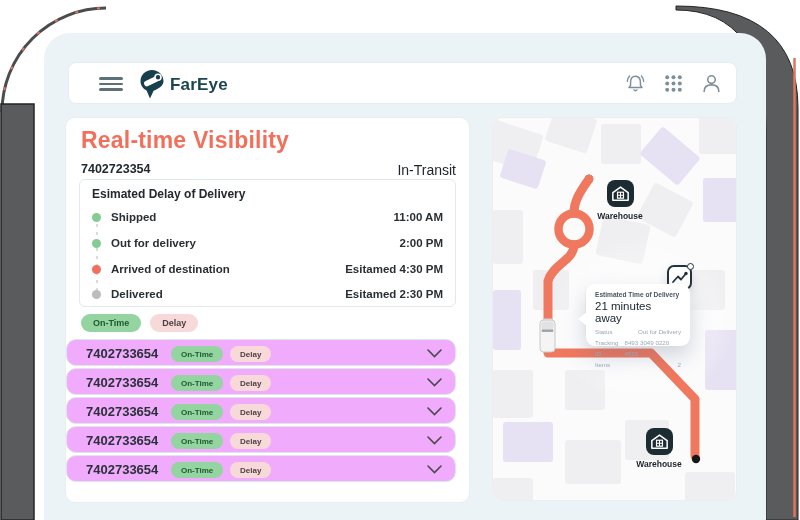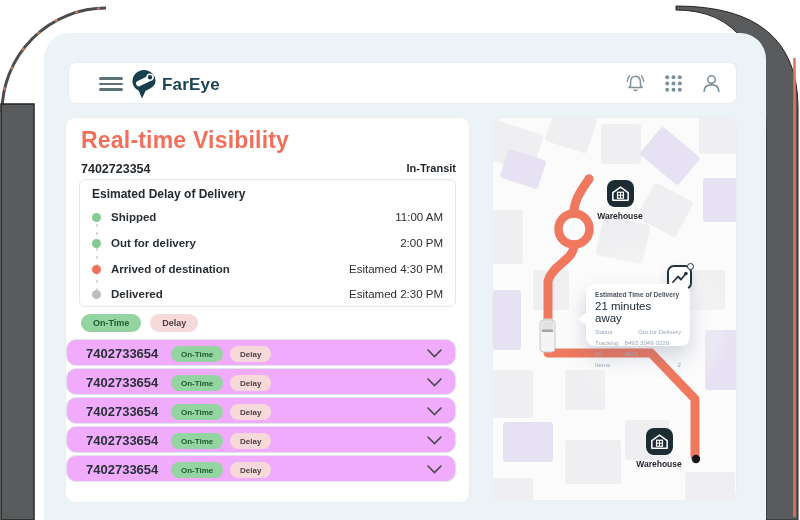--- a/index.html
+++ b/index.html
@@ -12,48 +12,48 @@
 
   
   .ui-card { position:absolute; left:44px; top:33px; width:722px; height:500px;
              background:#ECF3F7; border-radius:26px 26px 0 0; z-index:1; }
 
   
   .topbar { position:absolute; left:68px; top:62px; width:669px; height:42px;
             background:#fff; border:1px solid #E6EDF1; border-radius:8px; z-index:2; }
   .hamburger { position:absolute; left:30px; top:14px; width:24px; height:14px; cursor:pointer; }
   .hamburger span { display:block; height:2.6px; background:#5E7078; border-radius:2px; margin-bottom:3px; }
-  .logo { position:absolute; left:62px; top:6px; display:flex; align-items:center; gap:4px; }
+  .logo { position:absolute; left:70px; top:6px; display:flex; align-items:center; gap:4px; }
   .logo-text { font-size:17px; font-weight:700; color:#1A4552; letter-spacing:.2px; }
   .searchbox { position:absolute; left:196px; top:7px; width:338px; height:28px;
                border:1px solid #DCE5E9; border-radius:6px; background:#fff;
                display:flex; align-items:center; padding:0 8px; gap:7px; }
   .searchbox input { border:none; outline:none; width:100%; font-size:12.5px; color:#55646c;
                      font-family:"Liberation Sans", sans-serif; background:transparent; }
   .searchbox input::placeholder { color:#AEBCC3; }
   .tb-icons { position:absolute; right:14px; top:10px; display:flex; gap:17px; align-items:center; }
   .tb-icons .ic { width:21px; height:21px; cursor:pointer; }
 
   
   .left-panel { position:absolute; left:65px; top:117px; width:405px; height:386px;
                 background:#fff; border:1px solid #E8EEF1; border-radius:10px; z-index:2; }
   .rt-title { position:absolute; left:15px; top:9px; font-size:23px; font-weight:800; color:#F2705B; letter-spacing:.2px; }
   .trackline { position:absolute; left:15px; top:44px; width:375px; display:flex; justify-content:space-between; }
   .trackline .num { font-size:12.5px; font-weight:800; color:#23292e; }
-  .trackline .status { font-size:11px; font-weight:700; color:#1d242b; }
+  .trackline .status { font-size:14px; font-weight:400; color:#1d242b; }
   .eta-box { position:absolute; left:13px; top:61px; width:377px; height:128px;
              border:1px solid #E2E8EB; border-radius:6px; background:#fff; }
   .eta-head { position:absolute; left:12px; top:7px; font-size:12px; font-weight:600; color:#23292e; }
   .step { position:absolute; left:0; width:100%; height:14px; }
   .step .dot { position:absolute; left:12px; top:2px; width:9px; height:9px; border-radius:50%; }
   .dot.done { background:#85CB94; }
   .dot.current { background:#F2705B; }
   .dot.pending { background:#BDBDBD; }
   .step .lbl { position:absolute; left:31px; top:0; font-size:11.5px; font-weight:600; color:#2a2f33; }
-  .step .tm  { position:absolute; right:12px; top:0; font-size:11.5px; font-weight:400; color:#2a2f33; }
+  .step .tm  { position:absolute; right:12px; top:0; font-size:11.5px; font-weight:700; color:#2a2f33; }
   .eta-dash { position:absolute; left:15.5px; top:36px; width:2px; height:88px;
               background-image:repeating-linear-gradient(#D9DBDC 0 3px, transparent 3px 8px); }
   .pill { display:inline-block; border-radius:999px; font-weight:700; }
   .pill.green { background:#93D4A0; color:#1E5A31; }
   .pill.pink  { background:#F8D9DA; color:#4D4042; }
   .filterbar { position:absolute; left:15px; top:196px; display:flex; gap:9px; }
   .filterbar .pill { font-size:9px; padding:4px 12px; cursor:pointer; }
   .ship-row { position:absolute; left:0; width:390px; height:27px; background:#f0abfc;
               border:1px solid #DFE5E8; border-radius:10px; cursor:pointer; }
   .ship-row .rnum { position:absolute; left:19px; top:6px; font-size:13px; font-weight:700; color:#2a3138; }

